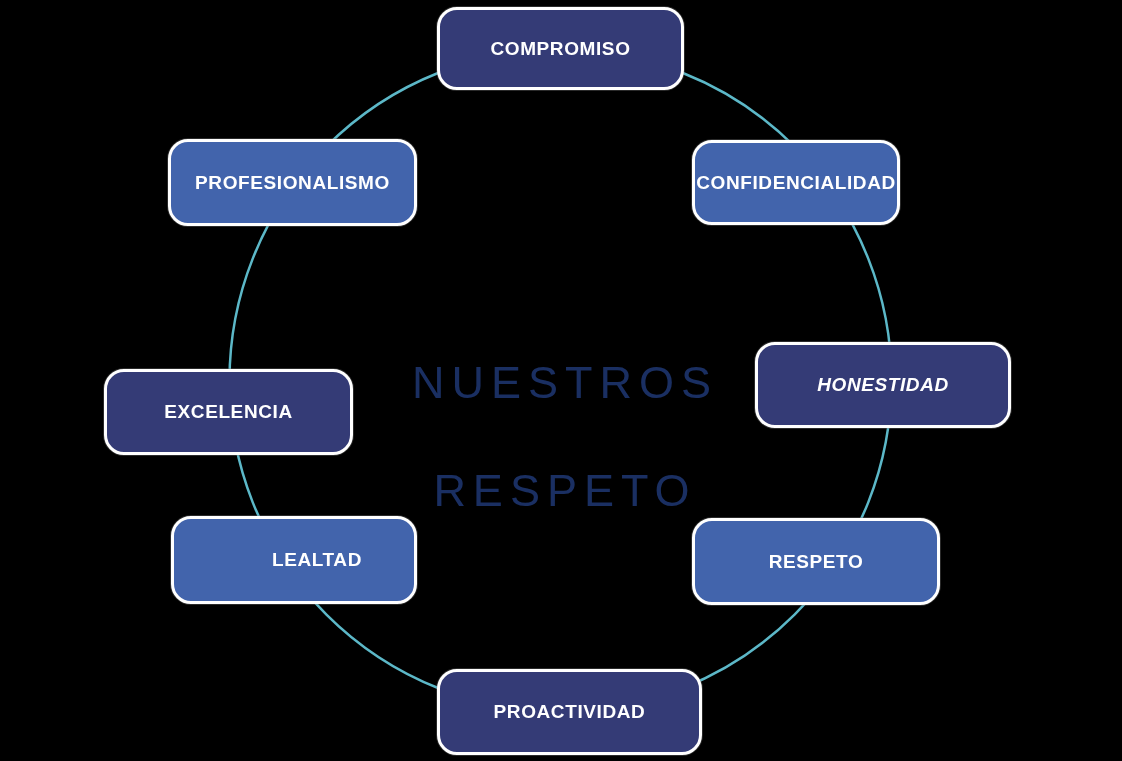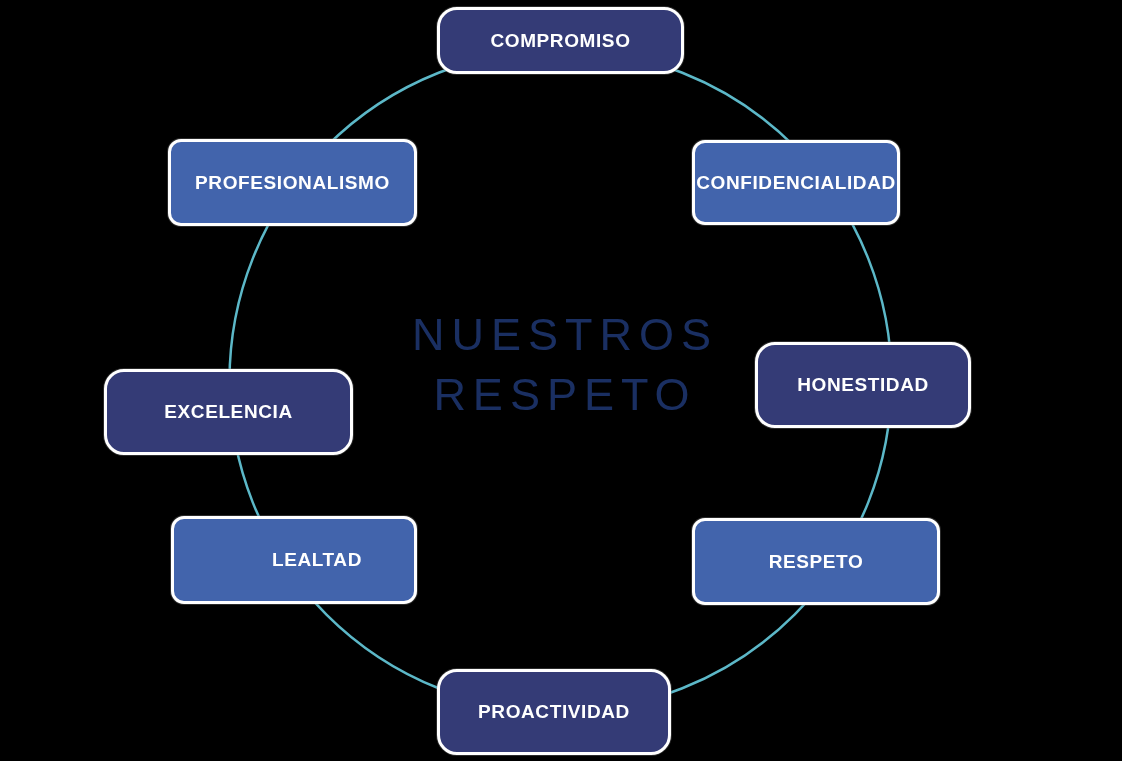--- a/index.html
+++ b/index.html
@@ -34,44 +34,44 @@
     border: 3px solid var(--box-border);
     border-radius: 20px;
     color: var(--box-text);
     font-size: 19px;
     font-weight: bold;
     letter-spacing: 0.6px;
     text-align: center;
     box-shadow: 0 0 0 1px rgba(120,120,120,0.35);
   }
   .value-box[data-variant="dark"]  { background: var(--box-dark); }
-  .value-box[data-variant="light"] { background: var(--box-light); border-radius: 13px; }
+  .value-box[data-variant="light"] { background: var(--box-light); }
 
-  .pos-compromiso      { left: 437px; top: 7px;   width: 247px; height: 67px; }
+  .pos-compromiso      { left: 437px; top: 7px;   width: 247px; height: 83px; }
   .pos-confidencialidad{ left: 692px; top: 140px; width: 208px; height: 85px; }
-  .pos-honestidad      { left: 755px; top: 342px; width: 216px; height: 86px; }
+  .pos-honestidad      { left: 755px; top: 342px; width: 256px; height: 86px; font-style: italic; }
   .pos-respeto         { left: 692px; top: 518px; width: 248px; height: 87px; text-align: right; }
-  .pos-proactividad    { left: 437px; top: 669px; width: 234px; height: 86px; }
+  .pos-proactividad    { left: 437px; top: 669px; width: 265px; height: 86px; }
   .pos-lealtad         { left: 171px; top: 516px; width: 246px; height: 88px; padding-left: 46px; }
   .pos-excelencia      { left: 104px; top: 337px; width: 249px; height: 86px; margin-top: 32px; }
   .pos-profesionalismo { left: 168px; top: 139px; width: 249px; height: 87px; }
 
   .center-title {
     position: absolute;
     left: 360px;
     top: 305px;
     width: 410px;
     text-align: center;
     color: var(--title-text);
     font-size: 45px;
     font-weight: 400;
     letter-spacing: 7px;
     line-height: 60px;
   }
-  .center-title .line { display: block; }
+  .center-title .line { display: block; margin-top: 48px; }
 </style>
 </head>
 <body>
 
 <div class="stage">
 
   <svg class="circle-svg" viewBox="0 0 1122 761" xmlns="http://www.w3.org/2000/svg">
     <circle cx="560.5" cy="380.5" r="331" fill="none" stroke="var(--circle)" stroke-width="2.5"></circle>
   </svg>
 

